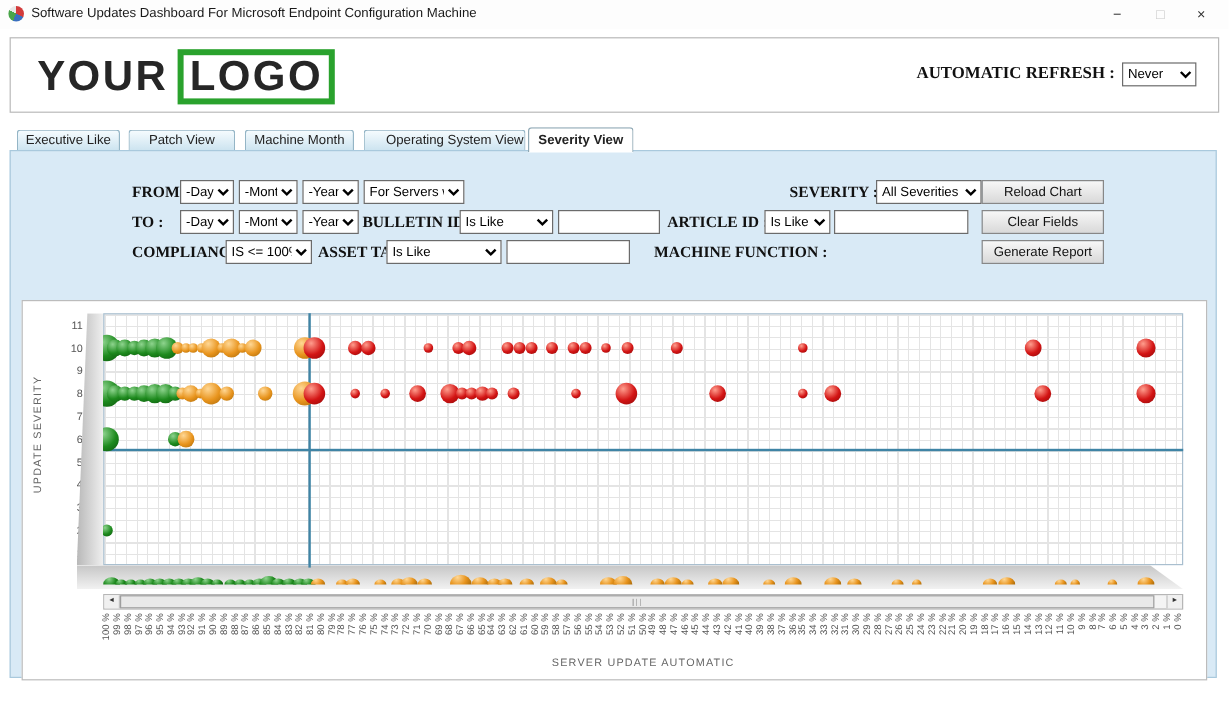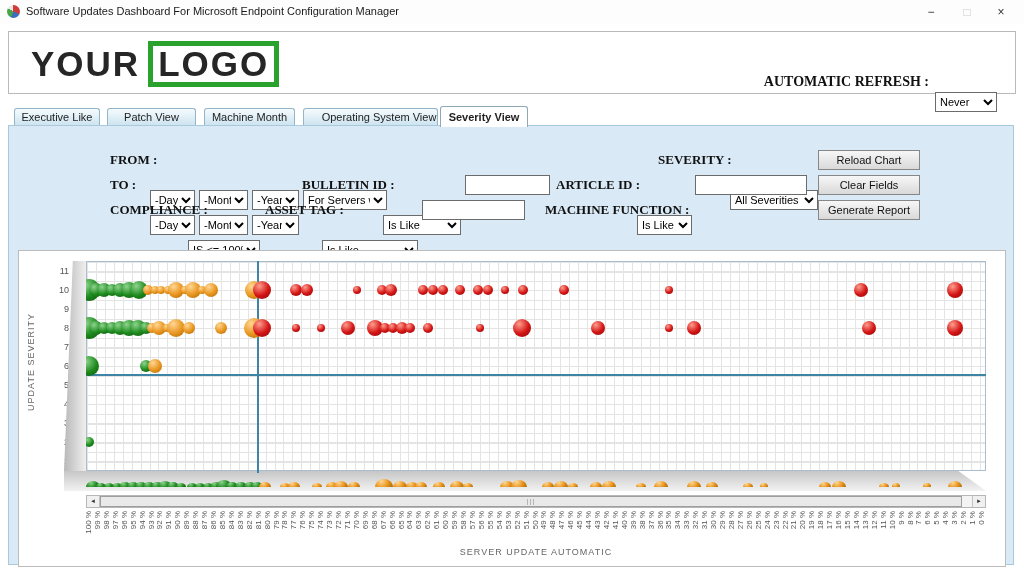--- a/index.html
+++ b/index.html
@@ -26,21 +26,21 @@
   
   .tab{position:absolute;top:108px;height:17px;line-height:17px;text-align:center;font-size:11px;color:#222;
     background:linear-gradient(#f5fbfe,#cde4f0);border:1px solid #94b5c6;border-bottom:none;border-radius:3px 3px 0 0;box-sizing:border-box;}
   .tab.active{top:106px;height:21px;line-height:20px;background:#fff;font-weight:bold;z-index:5;border-color:#8fa8b5;}
 
   
   #panel{position:absolute;left:8px;top:125px;width:1006px;height:440px;background:#d9eaf6;border:1px solid #a9c9dd;box-sizing:border-box;}
 
   
   .flabel{position:absolute;height:20px;line-height:20px;font-family:"Liberation Serif",serif;font-weight:bold;font-size:13px;color:#111;white-space:nowrap;}
-  select{position:absolute;height:20px;font-size:11px;font-family:"Liberation Sans",sans-serif;border:1px solid #6b6b6b;background:#fff;border-radius:0;box-sizing:border-box;margin-top:40px;}
+  select{position:absolute;height:20px;font-size:11px;font-family:"Liberation Sans",sans-serif;border:1px solid #6b6b6b;background:#fff;border-radius:0;box-sizing:border-box;}
   input[type=text]{position:absolute;height:20px;font-size:11px;border:1px solid #6b6b6b;background:#fff;box-sizing:border-box;padding:0 3px;}
   .action-btn{position:absolute;left:818px;width:102px;height:20px;font-size:11px;color:#111;
     background:linear-gradient(#f7f7f7,#d9d9d9);border:1px solid #878787;box-sizing:border-box;}
 
   
   #chart{position:absolute;left:18px;top:243px;width:988px;height:317px;background:#fff;border:1px solid #bcbcbc;box-sizing:border-box;margin-top:7px;}
   #y-title{position:absolute;left:-52px;top:105px;width:130px;height:12px;font-size:9px;color:#666;text-align:center;
     transform:rotate(-90deg);letter-spacing:1px;}
   .ylab{position:absolute;width:24px;font-size:9px;color:#555;text-align:right;}
   #wall{position:absolute;left:45px;top:10px;width:22px;height:210px;
@@ -69,21 +69,21 @@
   .xlab{position:absolute;width:34px;height:10px;font-size:8px;color:#555;text-align:right;transform:rotate(-90deg);white-space:nowrap;}
   #x-title{position:absolute;left:67px;top:296px;width:900px;text-align:center;font-size:9px;color:#666;letter-spacing:1px;}
 </style>
 </head>
 <body>
 
 <div id="app">
 
   <div id="titlebar">
     <div id="app-icon"></div>
-    <div id="title-text">Software Updates Dashboard For Microsoft Endpoint Configuration Manager</div>
+    <div id="title-text">Software Updates Dashboard For Microsoft Endpoint Configuration Machine</div>
     <div class="win-btn" id="btn-min">−</div>
     <div class="win-btn" id="btn-max">□</div>
     <div class="win-btn" id="btn-close">×</div>
   </div>
 
   <div id="header">
     <div id="logo">
       <span id="logo-your">YOUR</span>
       <span id="logo-logo">LOGO</span>
     </div>

